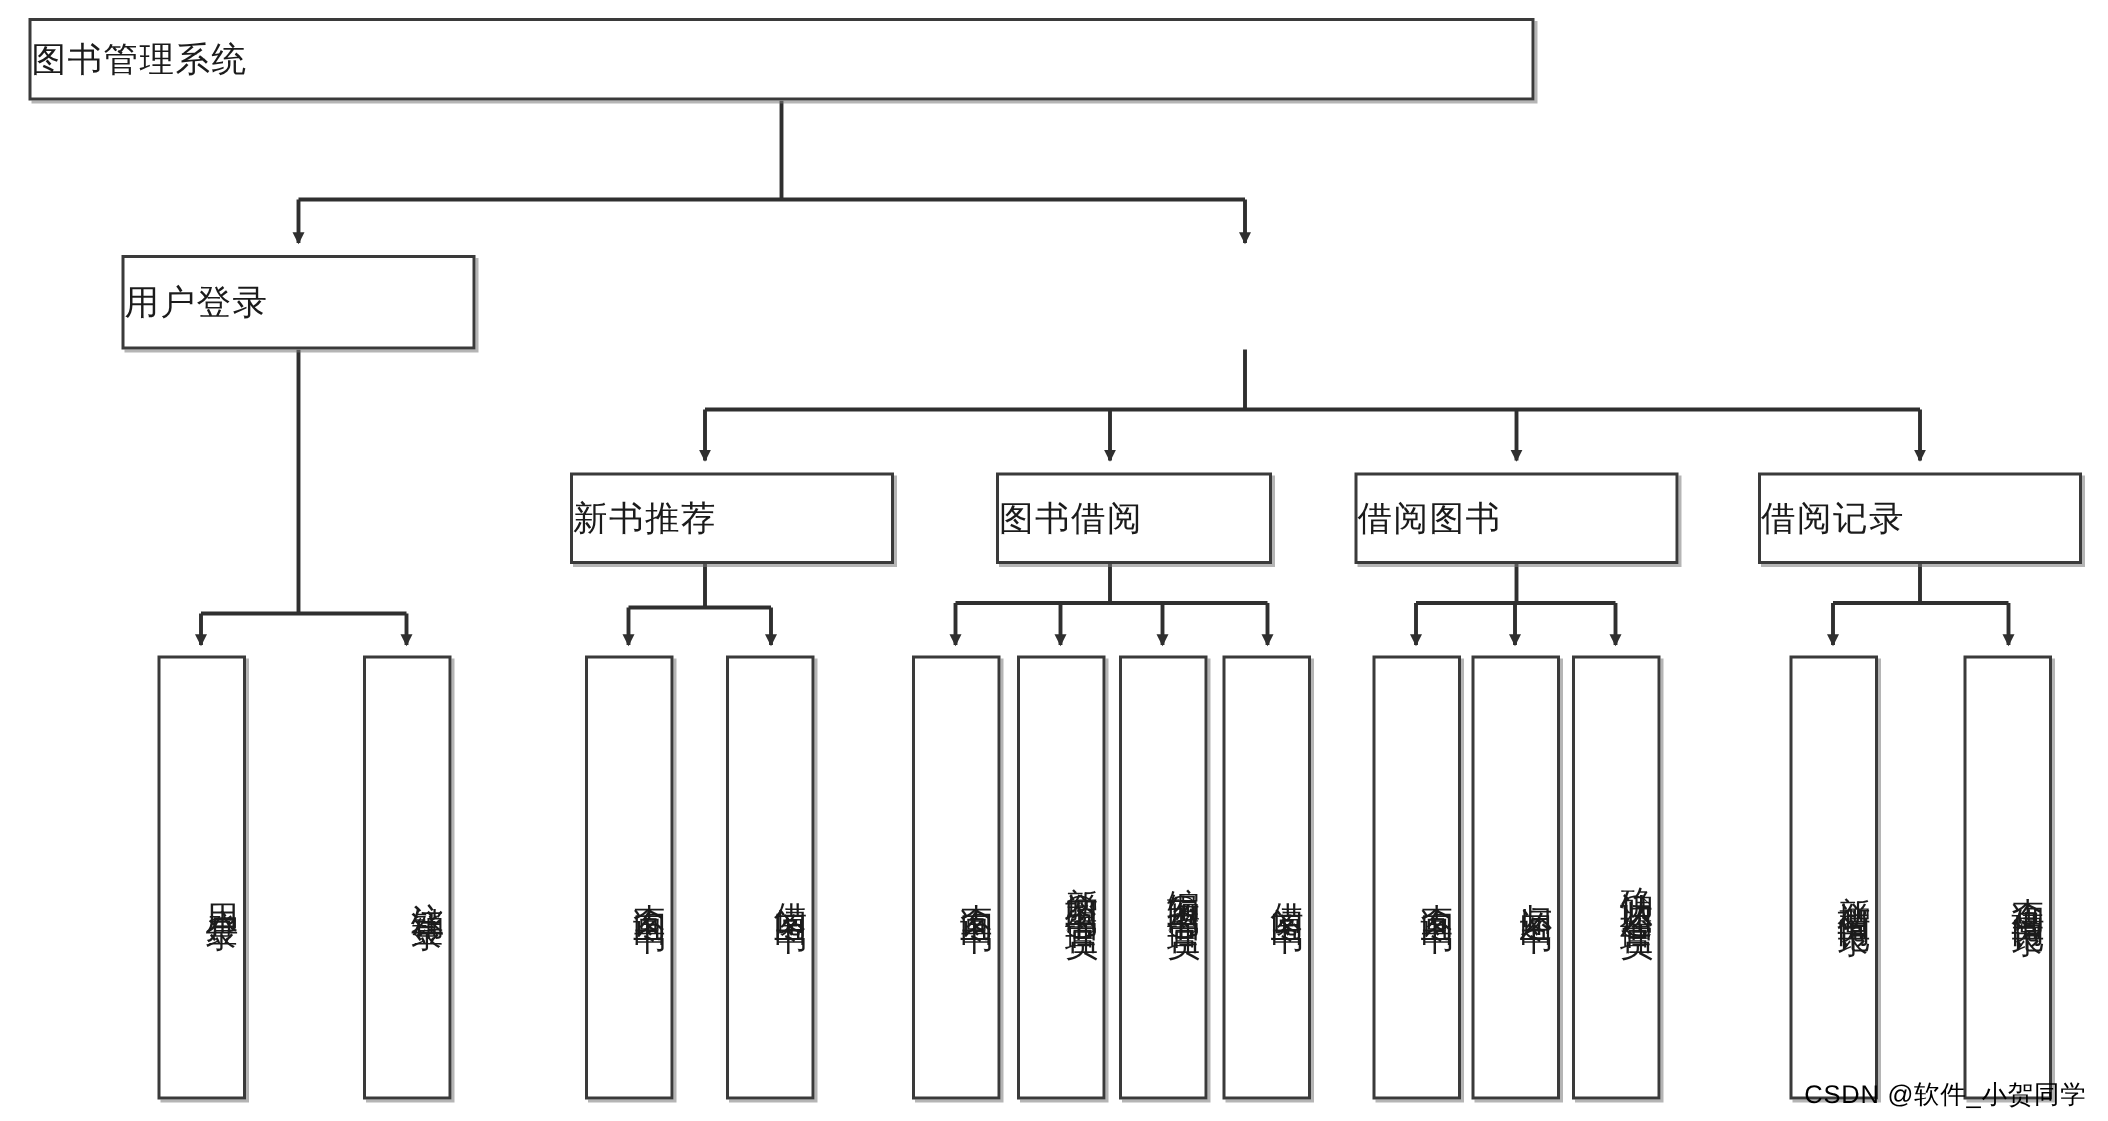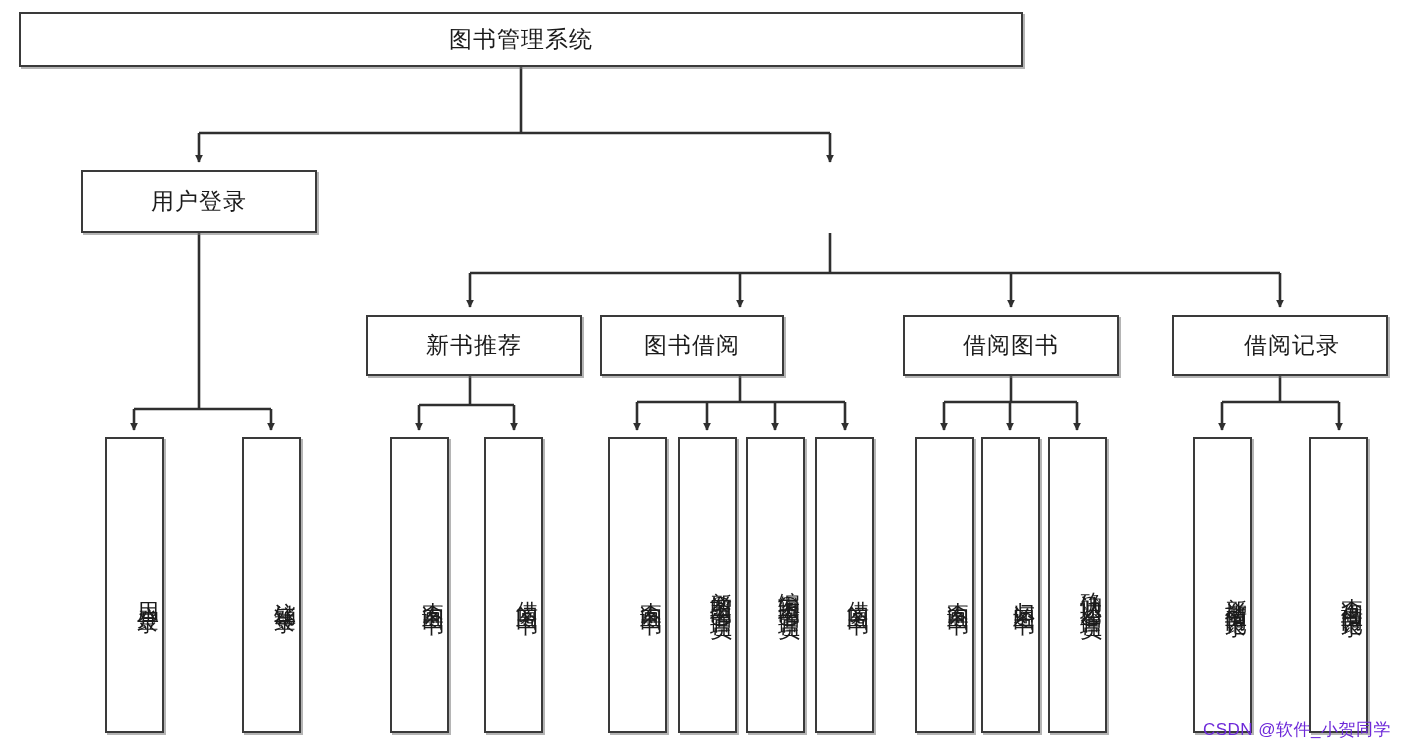--- a/index.html
+++ b/index.html
@@ -17,21 +17,21 @@
     background: #ffffff;
     overflow: hidden;
   }
   .node {
     position: absolute;
     box-sizing: border-box;
     border: 2px solid #3a3a3a;
     background: #ffffff;
     display: flex;
     align-items: center;
-    justify-content: center;
+    justify-content: flex-start;
     color: #1b1b1b;
     box-shadow: 2px 2px 0 rgba(120,120,120,0.55);
   }
   .node.horiz {
     font-size: 23px;
     letter-spacing: 1px;
     line-height: 1.2;
     white-space: nowrap;
   }
   .node.vert {
@@ -52,21 +52,21 @@
     top: 0;
     width: 1405px;
     height: 747px;
     pointer-events: none;
   }
   #watermark {
     position: absolute;
     right: 14px;
     bottom: 6px;
     font-size: 17px;
-    color: #6d28d9;
+    color: #000000;
     letter-spacing: 0.5px;
     white-space: nowrap;
   }
 </style>
 </head>
 <body>
 
 <div id="canvas">
 
   <svg id="edges" viewBox="0 0 1405 747" xmlns="http://www.w3.org/2000/svg">
@@ -120,30 +120,30 @@
   </svg>
 
   <div class="node horiz" style="left:19px; top:12px; width:1004px; height:55px;">
     <span>图书管理系统</span>
   </div>
 
   <div class="node horiz" style="left:81px; top:170px; width:236px; height:63px;">
     <span>用户登录</span>
   </div>
 
-  <div class="node horiz" style="left:366px; top:315px; width:216px; height:61px;">
+  <div class="node horiz" style="left:380px; top:315px; width:216px; height:61px;">
     <span>新书推荐</span>
   </div>
-  <div class="node horiz" style="left:600px; top:315px; width:184px; height:61px;">
+  <div class="node horiz" style="left:664px; top:315px; width:184px; height:61px;">
     <span>图书借阅</span>
   </div>
   <div class="node horiz" style="left:903px; top:315px; width:216px; height:61px;">
     <span>借阅图书</span>
   </div>
-  <div class="node horiz" style="left:1172px; top:315px; width:216px; height:61px;padding-left:24px;">
+  <div class="node horiz" style="left:1172px; top:315px; width:216px; height:61px;">
     <span>借阅记录</span>
   </div>
 
   <div class="node vert" style="left:105px; top:437px; width:59px; height:296px;">
     <span>用户登录</span>
   </div>
   <div class="node vert" style="left:242px; top:437px; width:59px; height:296px;">
     <span>注销登录</span>
   </div>
 

